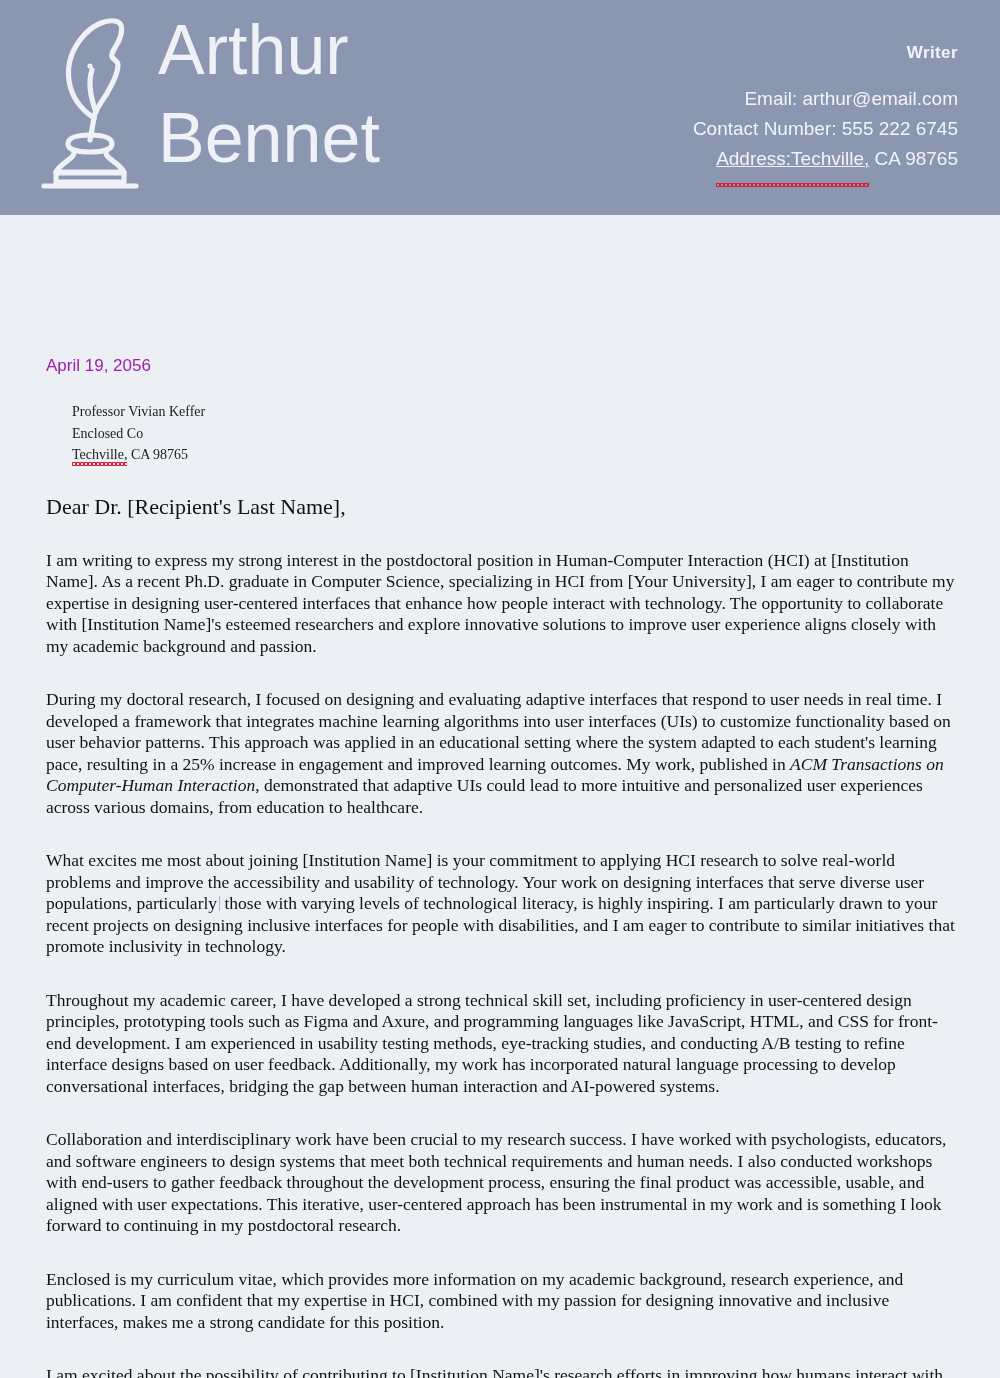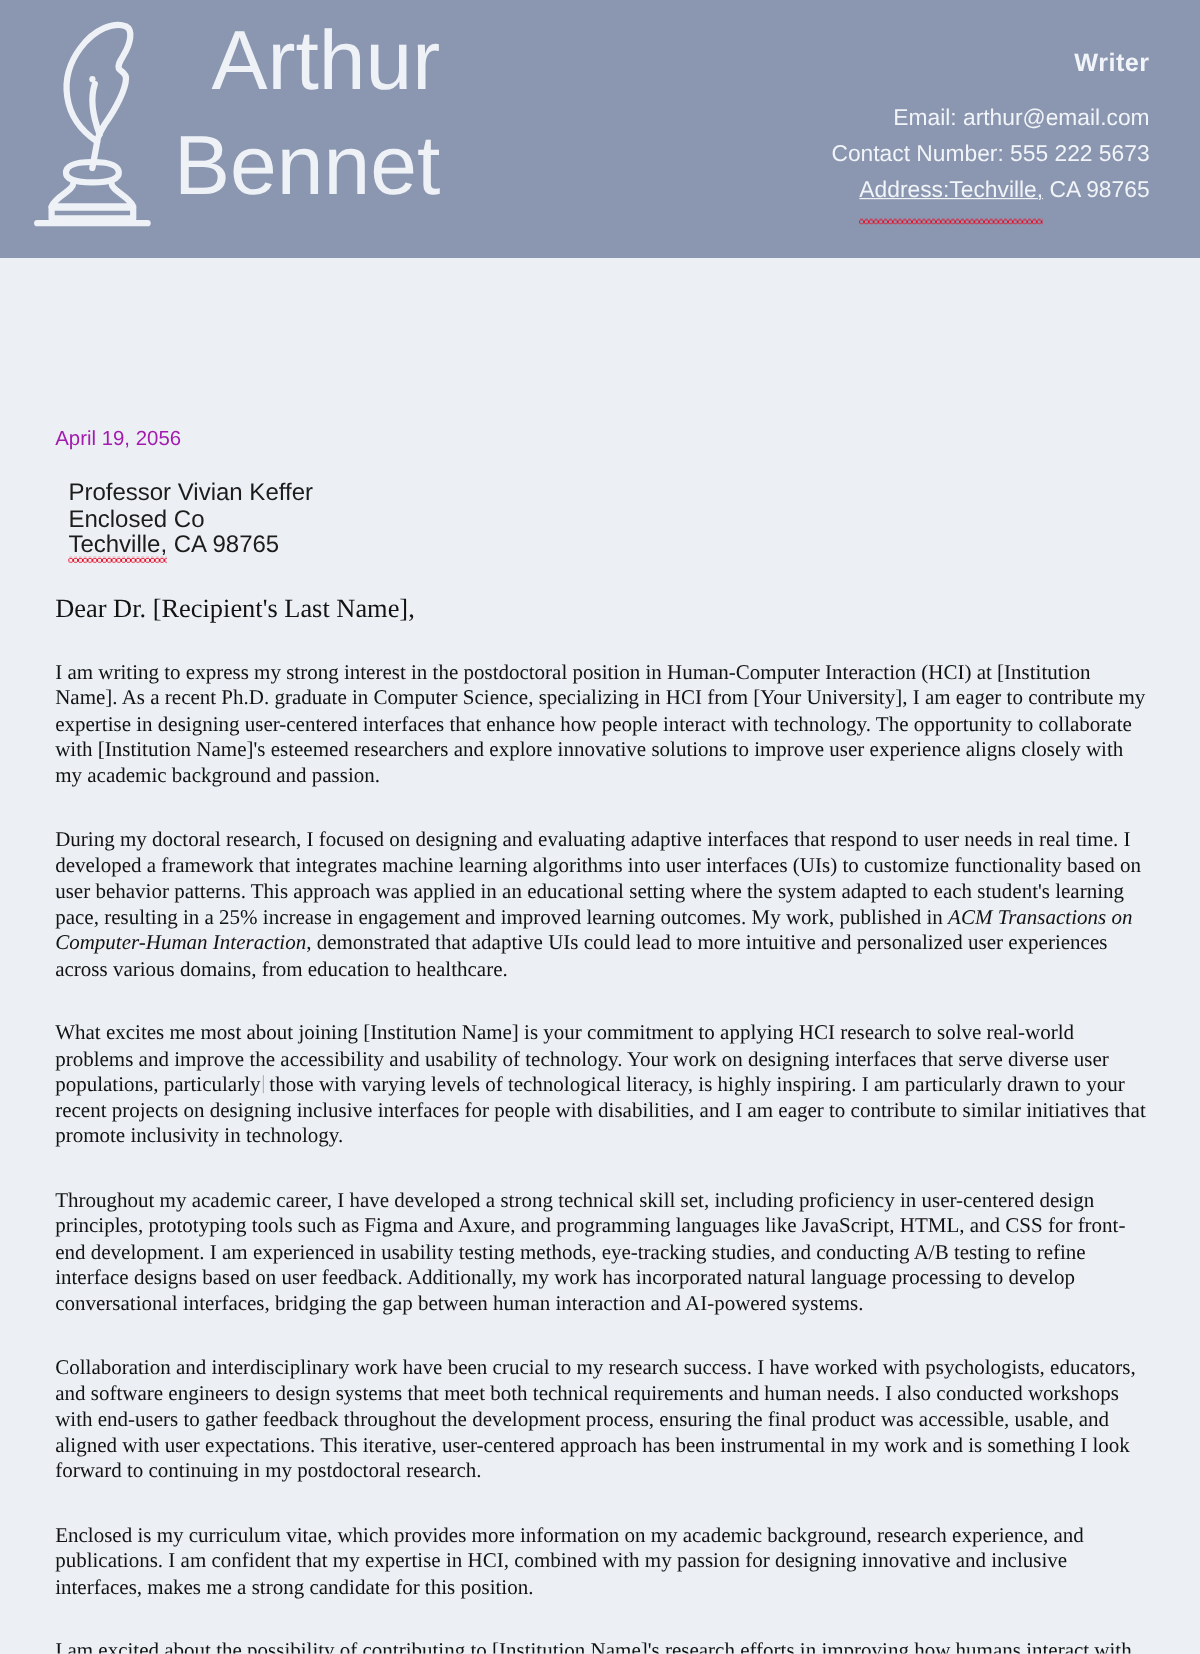--- a/index.html
+++ b/index.html
@@ -26,23 +26,22 @@
   .header-inner {
     display: flex;
     align-items: flex-start;
     justify-content: space-between;
     height: 100%;
   }
 
   .brand {
     display: flex;
     align-items: flex-start;
-    padding-left: 21px;
+    padding-left: 34px;
     padding-top: 12px;
-    text-align: right;
   }
 
   .quill-logo {
     width: 112px;
     height: 180px;
     flex: 0 0 auto;
     margin-top: 4px;
   }
 
   .name-block {
@@ -62,21 +61,21 @@
 
   .contact {
     text-align: right;
     padding-right: 42px;
     padding-top: 40px;
     font-family: "Liberation Sans", sans-serif;
     color: #f1f4f8;
   }
 
   .job-title {
-    font-size: 21px;
+    font-size: 17px;
     font-weight: 700;
     line-height: 26px;
     letter-spacing: 0.4px;
     margin-bottom: 18px;
   }
 
   .contact-line {
     font-size: 19px;
     line-height: 30px;
     font-weight: 400;
@@ -113,26 +112,26 @@
 
   .date-line {
     font-family: "Liberation Sans", sans-serif;
     font-size: 17px;
     color: #a21caf;
     margin-top: 140px;
     line-height: 22px;
   }
 
   .recipient {
-    font-family: Liberation Sans, sans-serif;
-    font-size: 20px;
+    font-family: Liberation Serif, serif;
+    font-size: 14px;
     color: #1c1c1c;
     line-height: 21.5px;
     margin-top: 24px;
-    margin-left: 11px;
+    margin-left: 26px;
   }
 
   .recipient div {
     white-space: nowrap;
   }
 
   .salutation {
     font-family: "Liberation Serif", serif;
     font-size: 22px;
     color: #121212;
@@ -191,21 +190,21 @@
       </span>
       <div class="name-block">
         <div class="name-line">Arthur</div>
         <div class="name-line">Bennet</div>
       </div>
     </div>
 
     <div class="contact">
       <div class="job-title">Writer</div>
       <div class="contact-line">Email: arthur@email.com</div>
-      <div class="contact-line">Contact Number: 555 222 5673</div>
+      <div class="contact-line">Contact Number: 555 222 6745</div>
       <div class="contact-line"><span class="spell-error">Address:Techville,</span><span> CA 98765</span></div>
     </div>
 
   </div>
 </div>
 
 <div class="doc">
 
   <div class="date-line">April 19, 2056</div>
 

